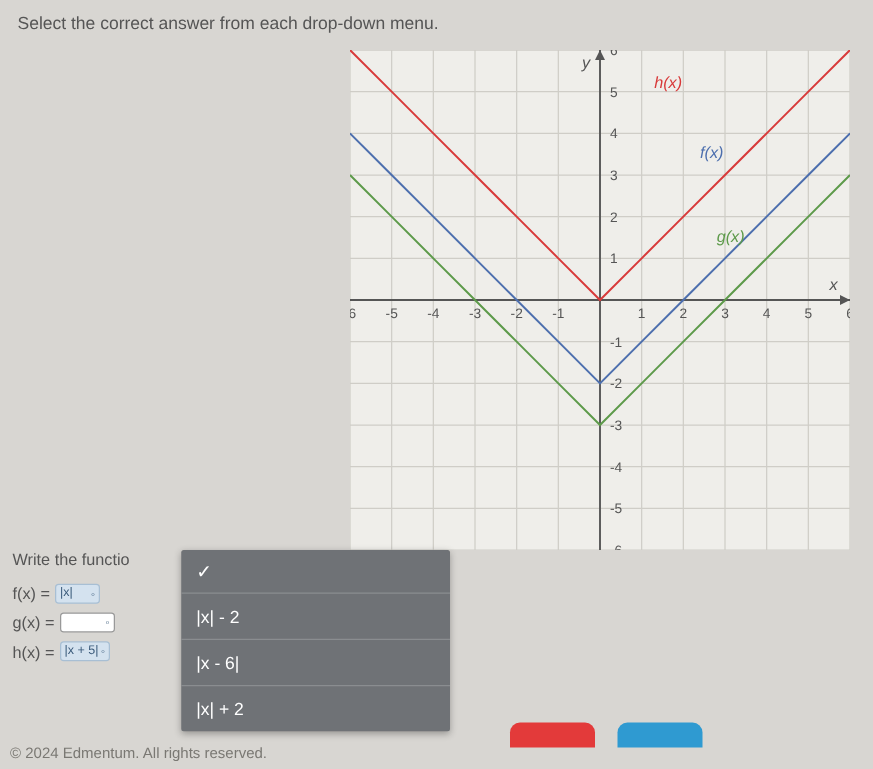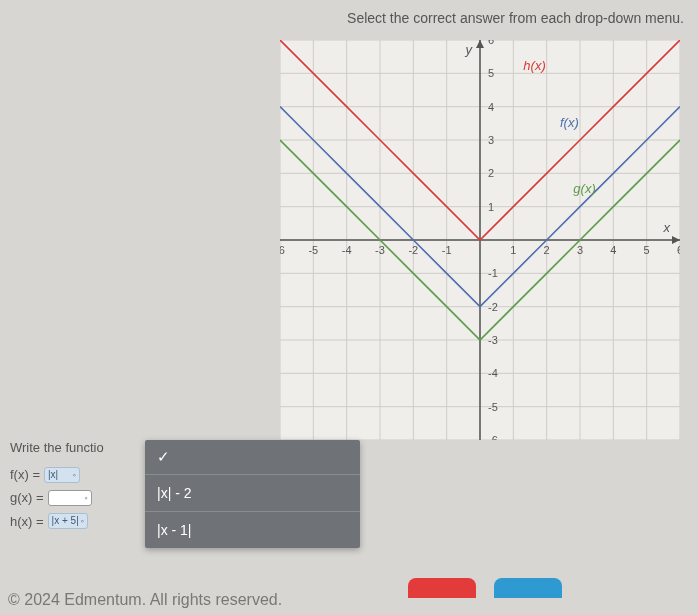--- a/index.html
+++ b/index.html
@@ -10,21 +10,20 @@
     height: 615px;
     position: relative;
     overflow: hidden;
     color: #555;
     font-size: 13px;
   }
   .instruction {
     padding: 10px 14px 4px;
     color: #555;
     font-size: 14px;
-    text-align: right;
   }
   .graph-area {
     position: absolute;
     left: 280px;
     top: 40px;
     width: 400px;
     height: 400px;
     background: #efeeea;
   }
   .graph-area svg { display: block; }
@@ -89,21 +88,21 @@
   }
   .dropdown .opt:first-child { border-top: none; padding: 8px 12px; }
   .dropdown .check {
     font-size: 15px;
     color: #fff;
   }
   .footer {
     position: absolute;
     left: 8px;
     bottom: 6px;
-    font-size: 16px;
+    font-size: 12px;
     color: #7a7873;
   }
   .btns {
     position: absolute;
     left: 408px;
     top: 578px;
     display: flex;
     gap: 18px;
   }
   .btn {
@@ -218,21 +217,22 @@
       </span>
     </div>
   </div>
 </div>
 
 <div class="dropdown">
   <div class="opt">
     <span class="check">✓</span>
   </div>
   <div class="opt">|x| - 2</div>
-  <div class="opt">|x - 1|</div>
+  <div class="opt">|x - 6|</div>
+  <div class="opt">|x| + 2</div>
 </div>
 
 <div class="btns">
   <div class="btn red"></div>
   <div class="btn blue"></div>
 </div>
 
 <div class="footer">© 2024 Edmentum. All rights reserved.</div>
 
 </body></html>

